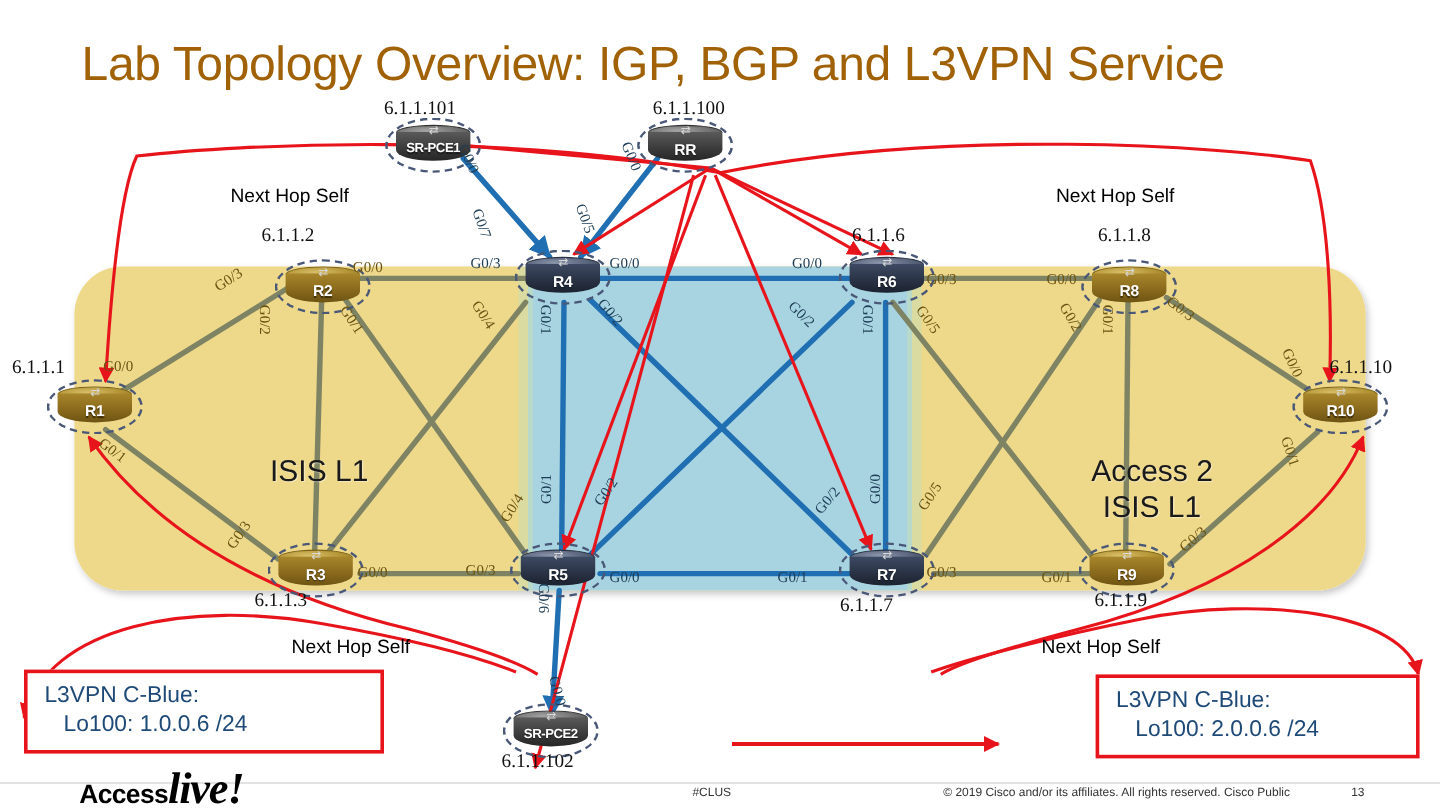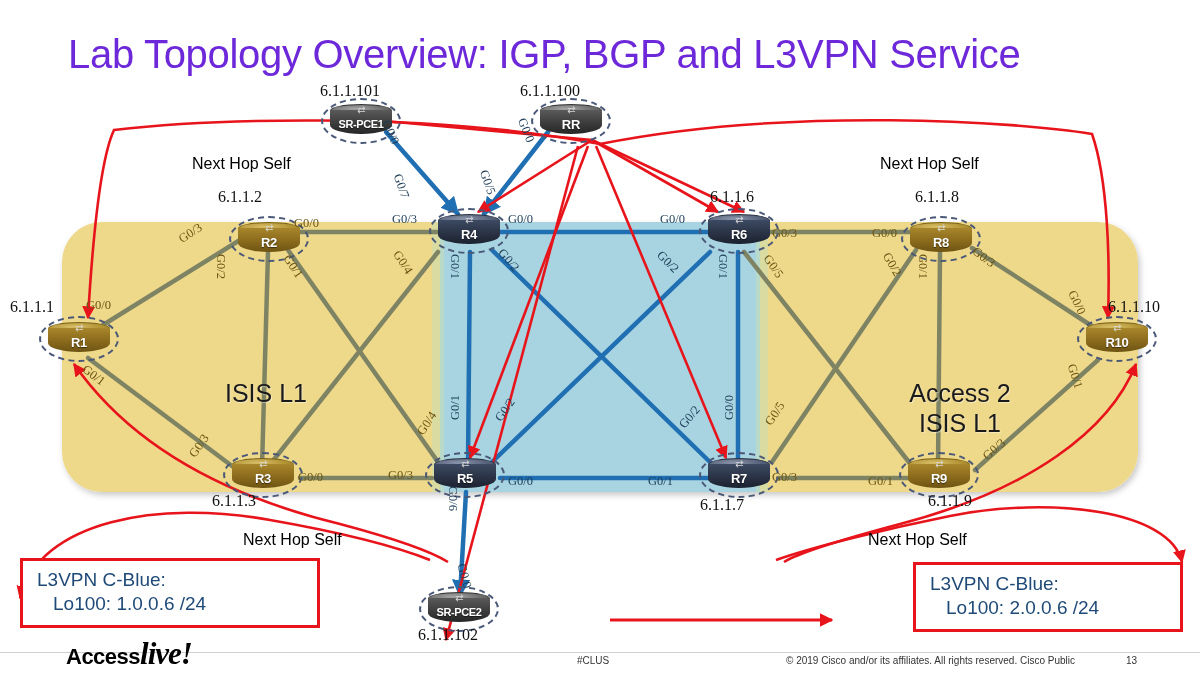--- a/index.html
+++ b/index.html
@@ -17,21 +17,21 @@
   #svg-layer {
     position: absolute; left: 0; top: 0;
     width: 1200px; height: 677px;
   }
 
   
   .slide-title {
     position: absolute;
     left: 68px; top: 32px;
     font-size: 40px;
-    color: #6d28d9;
+    color: #a16207;
     font-family: "Liberation Sans", sans-serif;
     white-space: nowrap;
     letter-spacing: -0.3px;
   }
 
   
   .router {
     position: absolute;
     width: 62px; height: 34px;
   }
@@ -198,21 +198,21 @@
     font-family: "Liberation Sans", sans-serif;
     color: #000000;
     white-space: nowrap;
   }
   .cisco-logo .c1 {
     font-size: 22px;
     font-weight: bold;
     letter-spacing: -0.5px;
   }
   .cisco-logo .c2 {
-    font-size: 31px;
+    font-size: 37px;
     font-style: italic;
     font-weight: bold;
     font-family: "Liberation Serif", serif;
     letter-spacing: -1px;
   }
 </style>
 </head>
 <body>
 
 <div id="slide">
@@ -379,39 +379,39 @@
   </div>
   <div class="node-id" style="left:915px; top:188px;">6.1.1.8</div>
 
   <div class="router gold" style="left:908px; top:458px;">
     <div class="dash-ring"></div>
     <div class="top"></div>
     <div class="body"></div>
     <div class="arrows">⇄</div>
     <div class="rname">R9</div>
   </div>
-  <div class="node-id" style="left:912px; top:492px;margin-left:16px;">6.1.1.9</div>
+  <div class="node-id" style="left:912px; top:492px;">6.1.1.9</div>
 
   <div class="router gold" style="left:1086px; top:322px;">
     <div class="dash-ring"></div>
     <div class="top"></div>
     <div class="body"></div>
     <div class="arrows">⇄</div>
     <div class="rname">R10</div>
   </div>
   <div class="node-id" style="left:1108px; top:298px;">6.1.1.10</div>
 
   <div class="router dark" style="left:540px; top:104px;">
     <div class="dash-ring"></div>
     <div class="top"></div>
     <div class="body"></div>
     <div class="arrows">⇄</div>
     <div class="rname">RR</div>
   </div>
-  <div class="node-id" style="left:520px; top:82px;">6.1.1.100</div>
+  <div class="node-id" style="left:544px; top:82px;">6.1.1.100</div>
 
   <div class="router dark small" style="left:330px; top:104px;">
     <div class="dash-ring"></div>
     <div class="top"></div>
     <div class="body"></div>
     <div class="arrows">⇄</div>
     <div class="rname">SR-PCE1</div>
   </div>
   <div class="node-id" style="left:320px; top:82px;">6.1.1.101</div>
 

